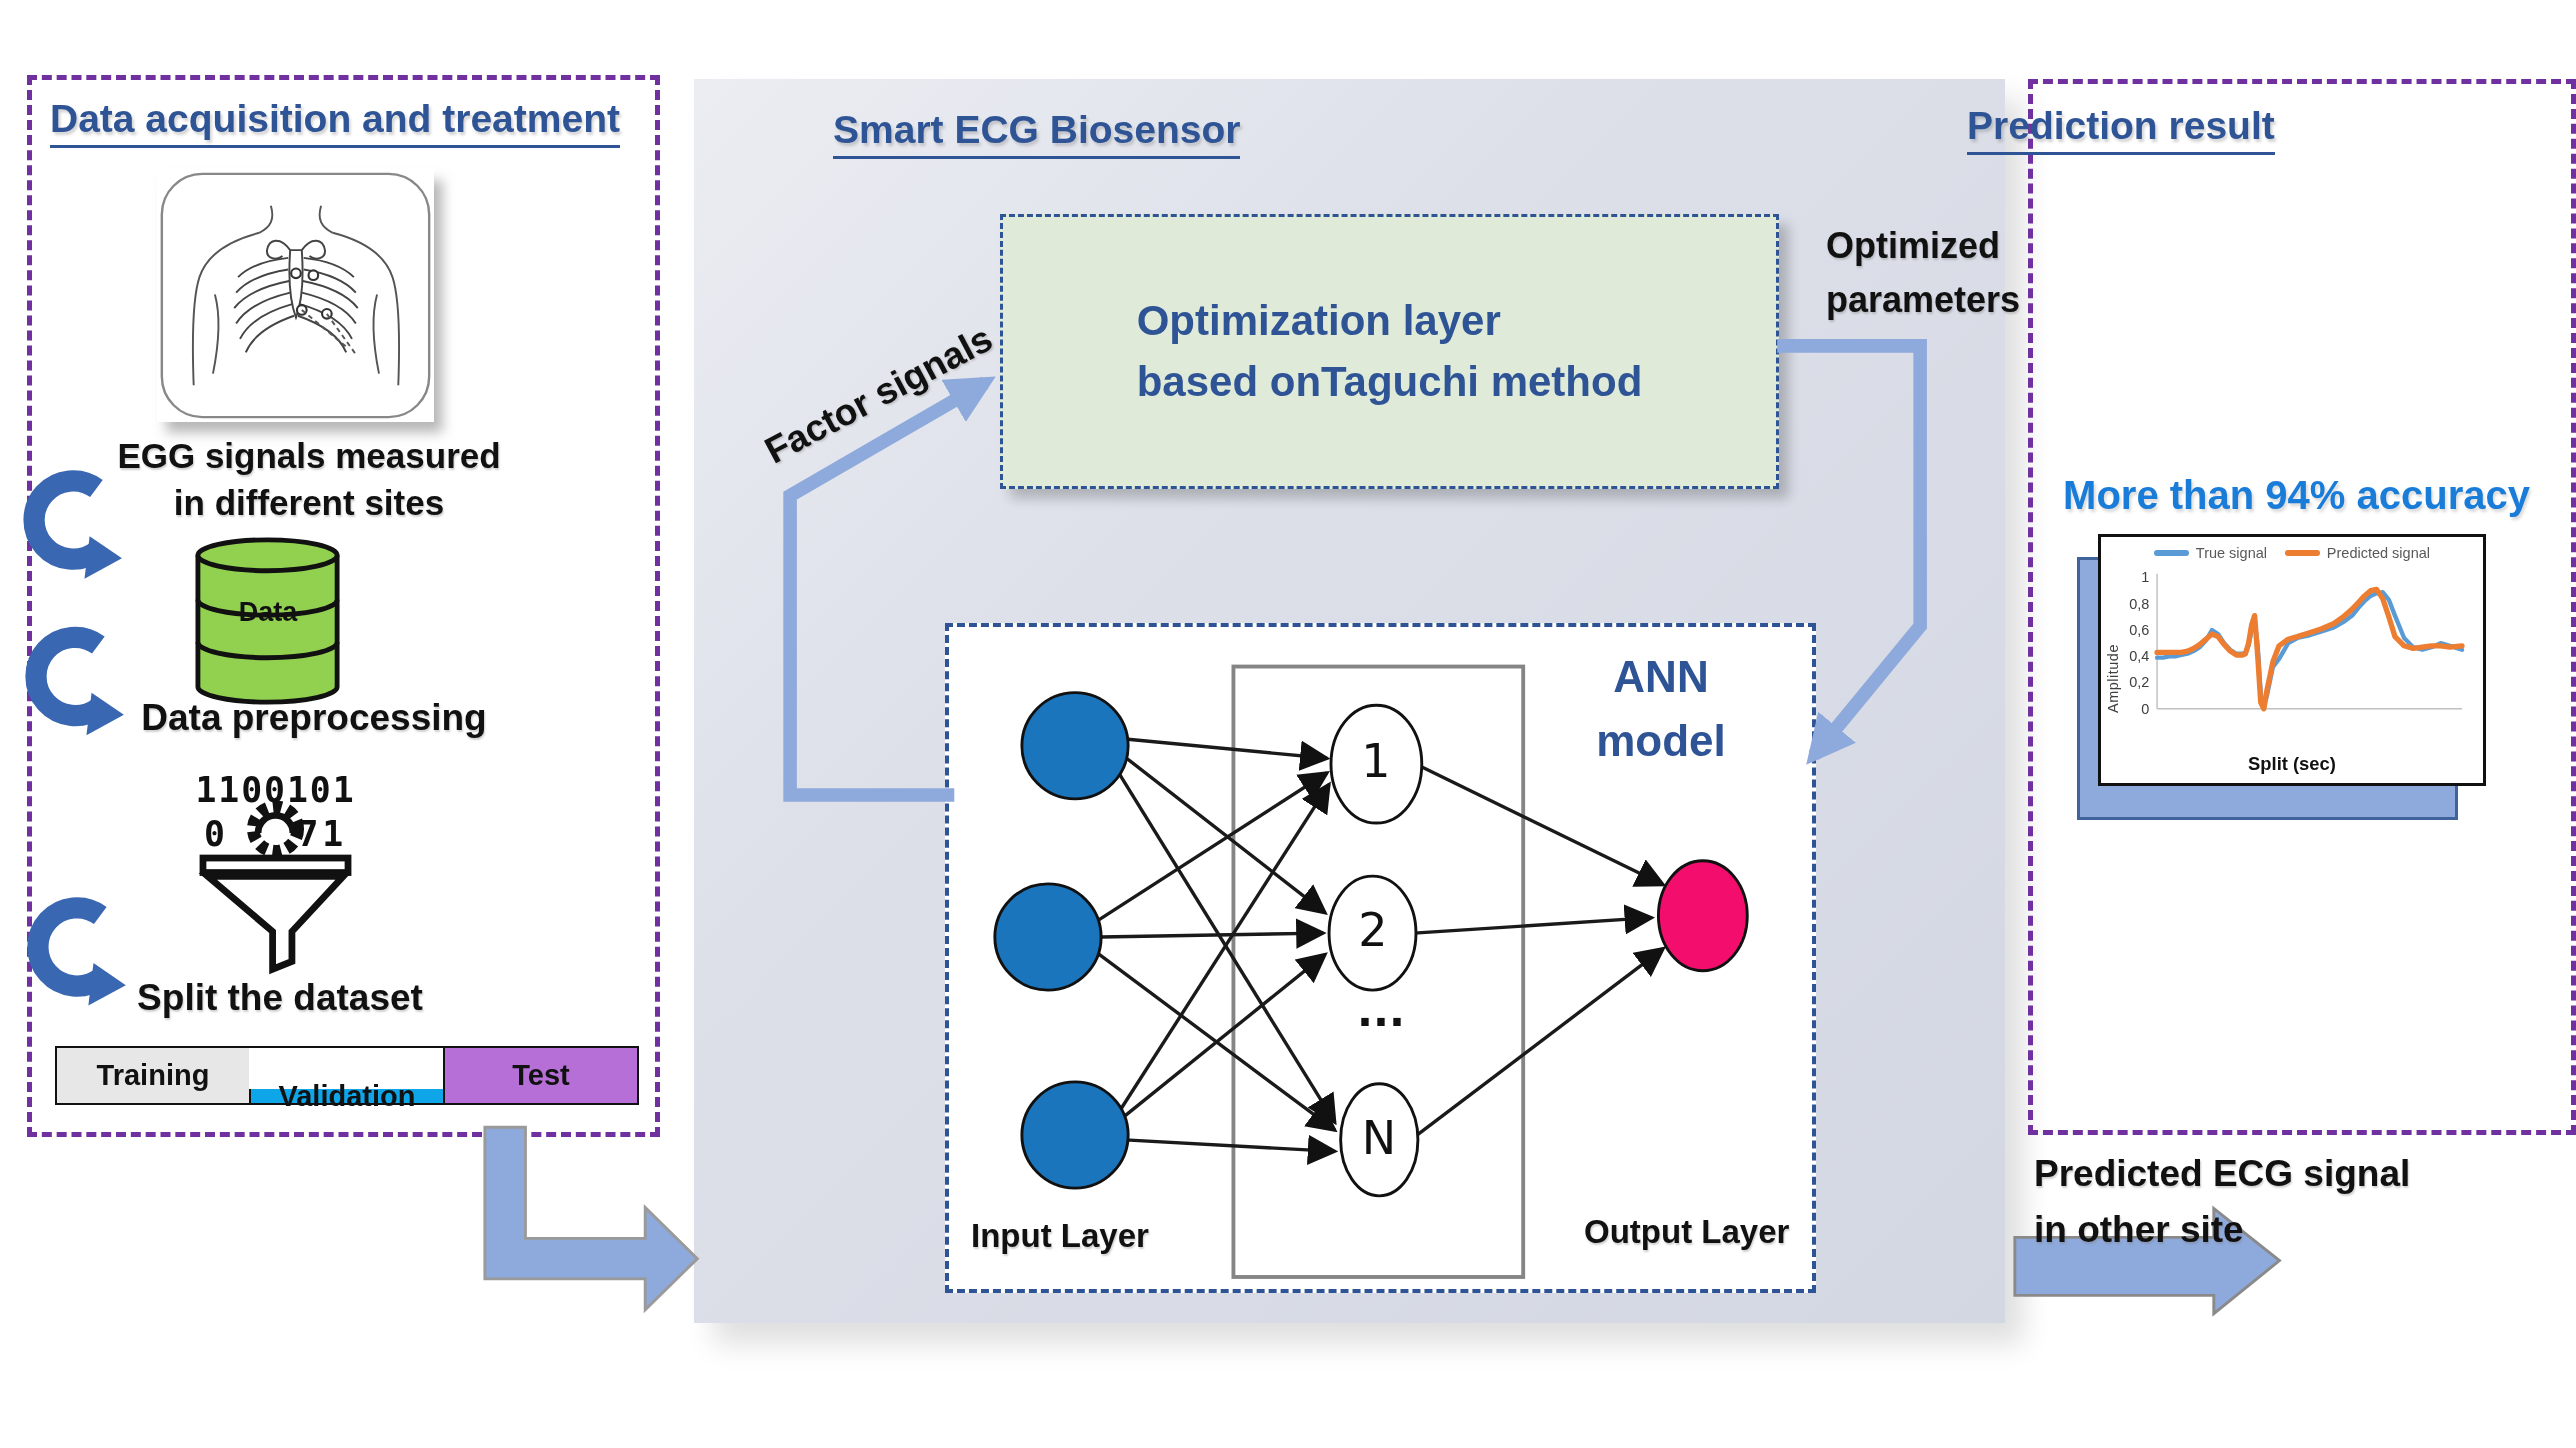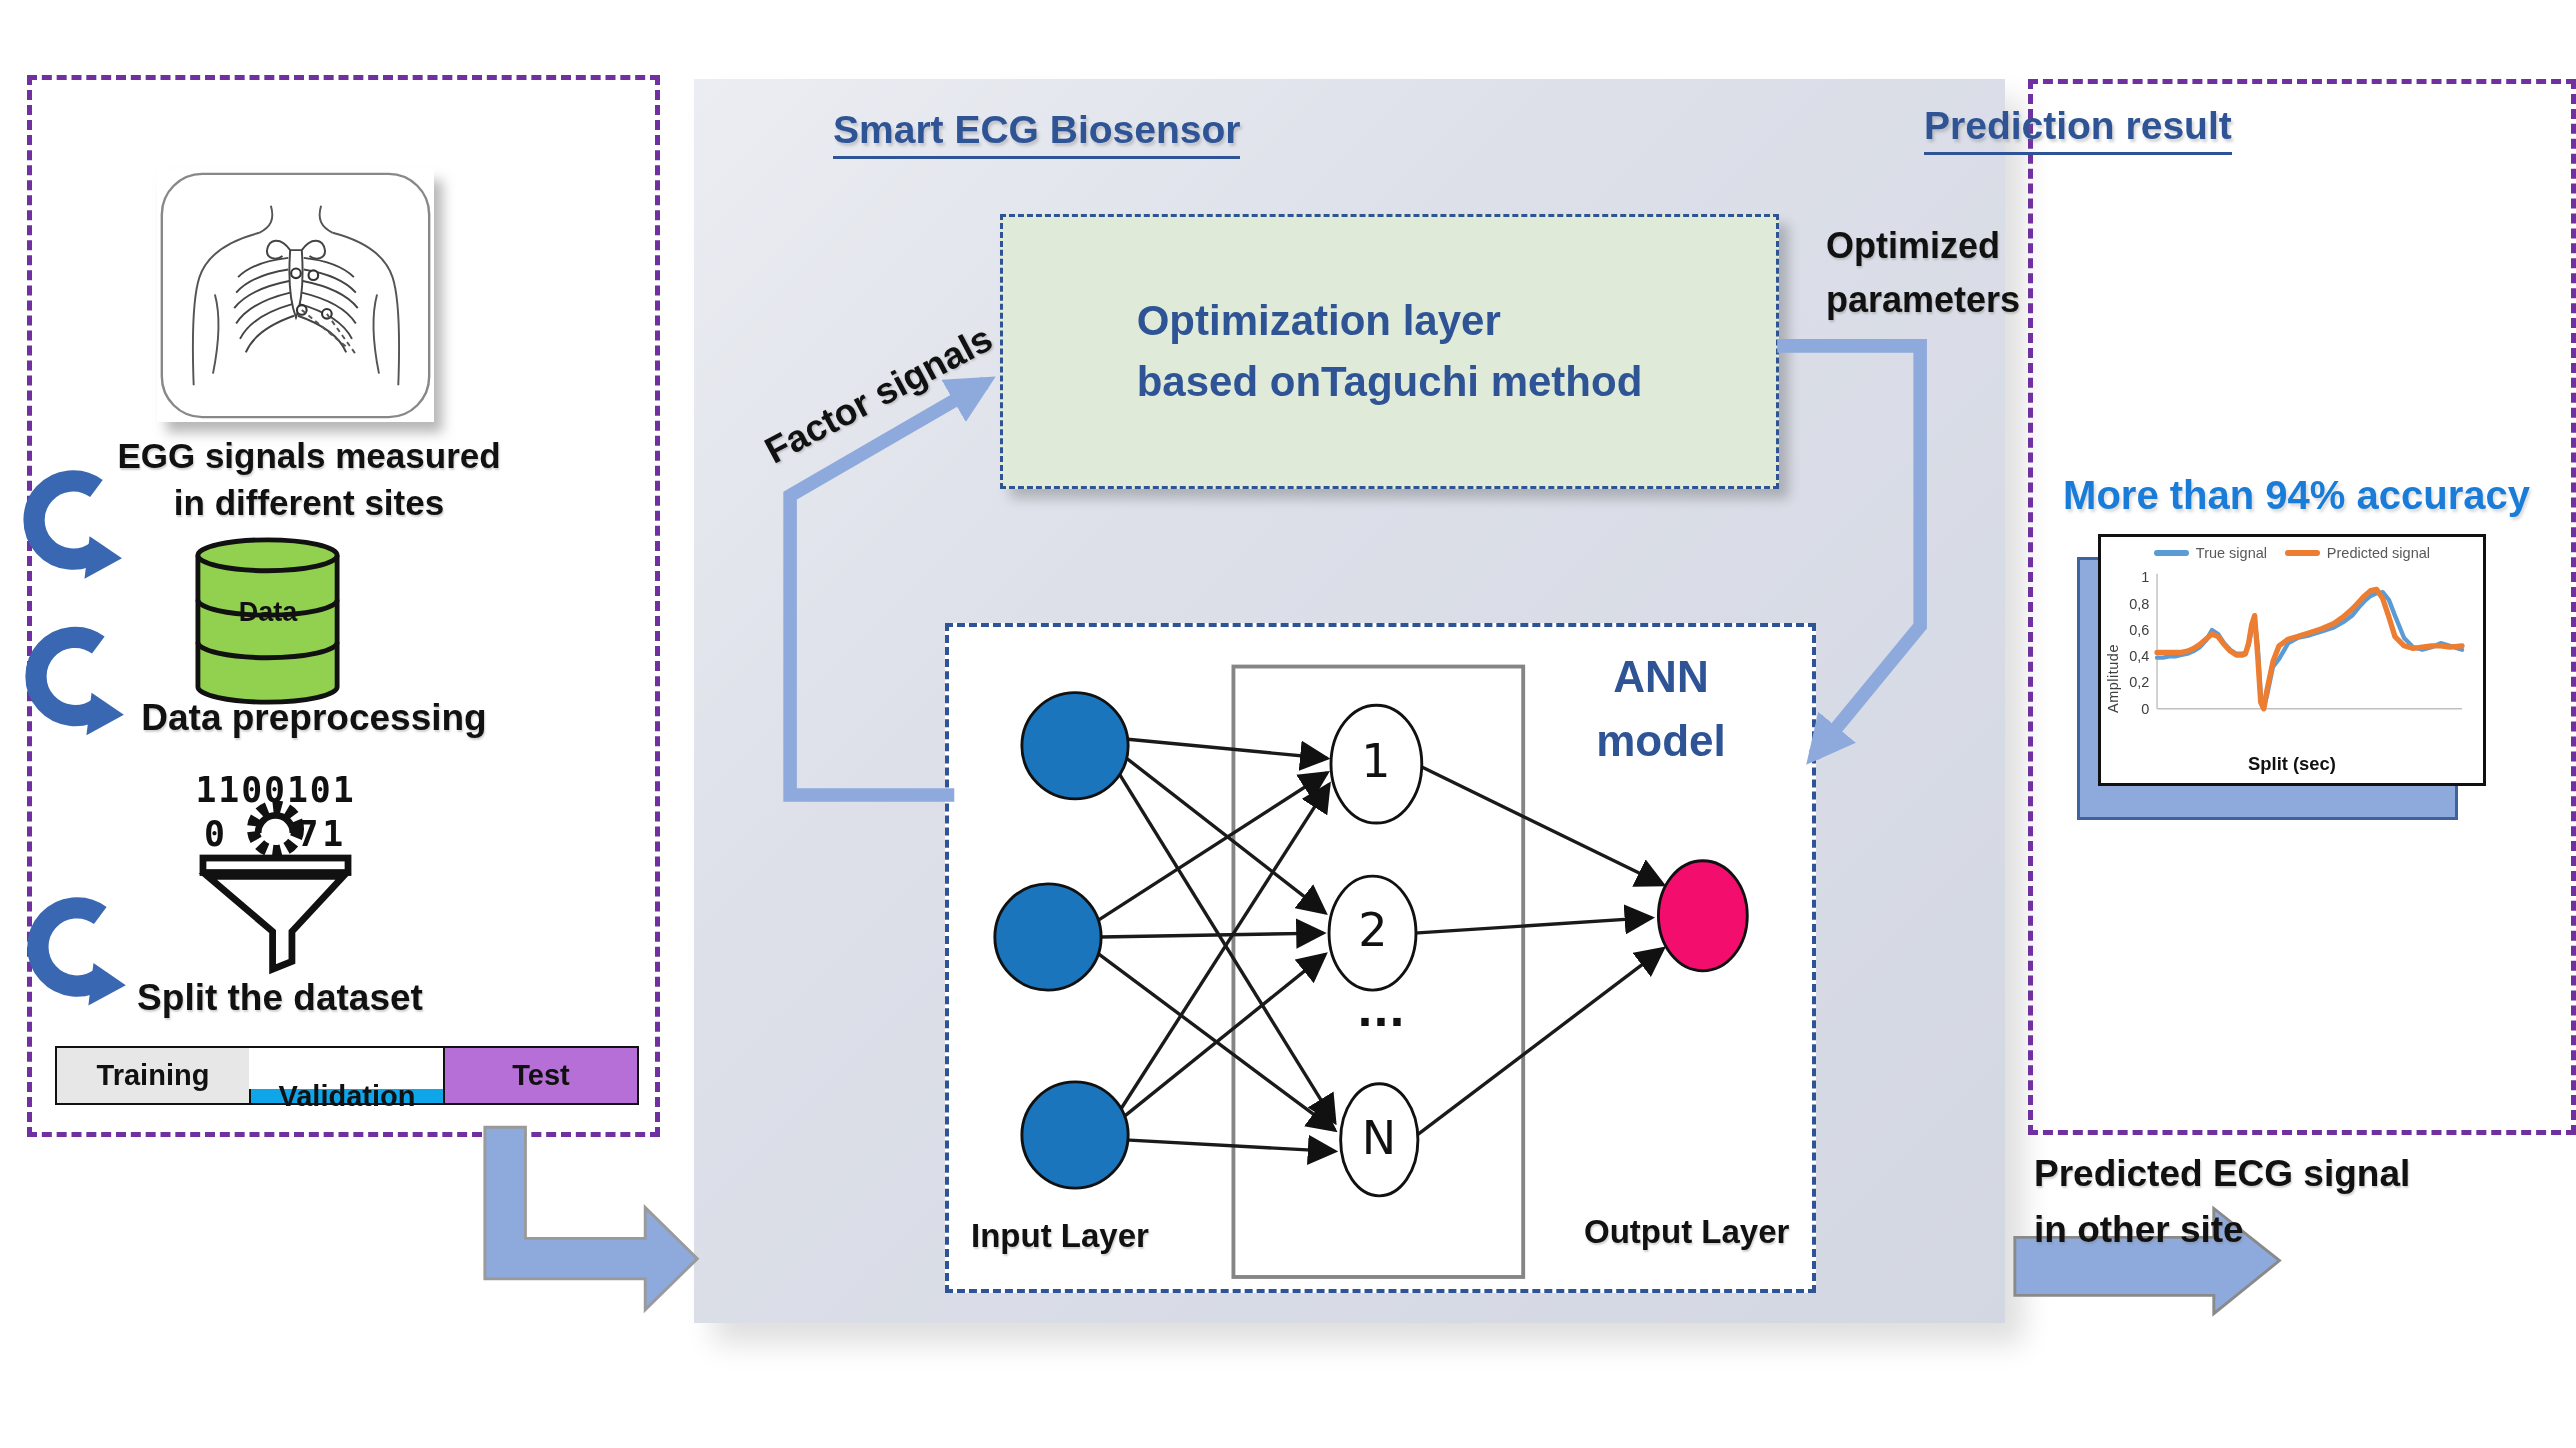--- a/index.html
+++ b/index.html
@@ -43,20 +43,23 @@
   .node-label{font-size:46px;color:#111;text-align:center;z-index:3;font-family:"DejaVu Sans",sans-serif;}
   svg{display:block;}
 </style>
 </head>
 <body>
 
 <div id="page">
 
   <div class="abs panel-purple" style="left:27px;top:75px;width:623px;height:1052px;"></div>
 
+  <div class="abs txt heading" style="left:50px;top:97px;width:580px;">
+    <span>Data acquisition and treatment</span>
+  </div>
 
   <div class="abs" id="chest-card" style="left:157px;top:169px;width:277px;height:253px;">
     <svg width="277" height="253" viewBox="0 0 287 262">
       <rect x="5" y="5" width="277" height="252" rx="42" fill="#ffffff" stroke="#888" stroke-width="2.5"></rect>
       <g fill="none" stroke="#555" stroke-width="2">
         <path d="M118,38 C122,52 118,60 106,66"></path>
         <path d="M170,38 C166,52 170,60 182,66"></path>
         <path d="M106,66 C75,74 52,88 44,112 C38,130 36,170 38,224"></path>
         <path d="M182,66 C213,74 236,88 244,112 C250,130 252,170 250,224"></path>
         <path d="M60,130 C66,152 64,182 58,212"></path>
@@ -163,21 +166,21 @@
   <div class="abs node-label" style="left:1347px;top:734px;width:58px;">1</div>
   <div class="abs node-label" style="left:1344px;top:903px;width:58px;">2</div>
   <div class="abs node-label" style="left:1352px;top:987px;width:58px;text-align:center;font-size:42px;font-weight:bold;z-index:3;color:#111;">...</div>
   <div class="abs node-label" style="left:1350px;top:1111px;width:58px;">N</div>
 
   <div class="abs txt blacklabel" style="left:971px;top:1217px;font-size:33px;">Input Layer</div>
   <div class="abs txt blacklabel" style="left:1584px;top:1213px;font-size:33px;text-align:right;">Output Layer</div>
 
   <div class="abs panel-purple" style="left:2028px;top:79px;width:538px;height:1046px;"></div>
 
-  <div class="abs txt heading" style="left:1924px;top:104px;font-size:39px;">
+  <div class="abs txt heading" style="left:1967px;top:104px;font-size:39px;">
     <span>Prediction result</span>
   </div>
 
   <div class="abs txt" style="left:2032px;top:473px;width:529px;text-align:center;font-size:40px;font-weight:bold;color:#1A7CD9;text-shadow:1.9px 2.9px 2.9px rgba(110,110,110,0.25);">More than 94% accuracy</div>
 
   <div class="abs" id="chart-back" style="left:2077px;top:557px;width:375px;height:257px;"></div>
 
   <div class="abs" id="chart-card" style="left:2098px;top:534px;width:382px;height:246px;">
     <div class="legend">
       <div class="entry">

